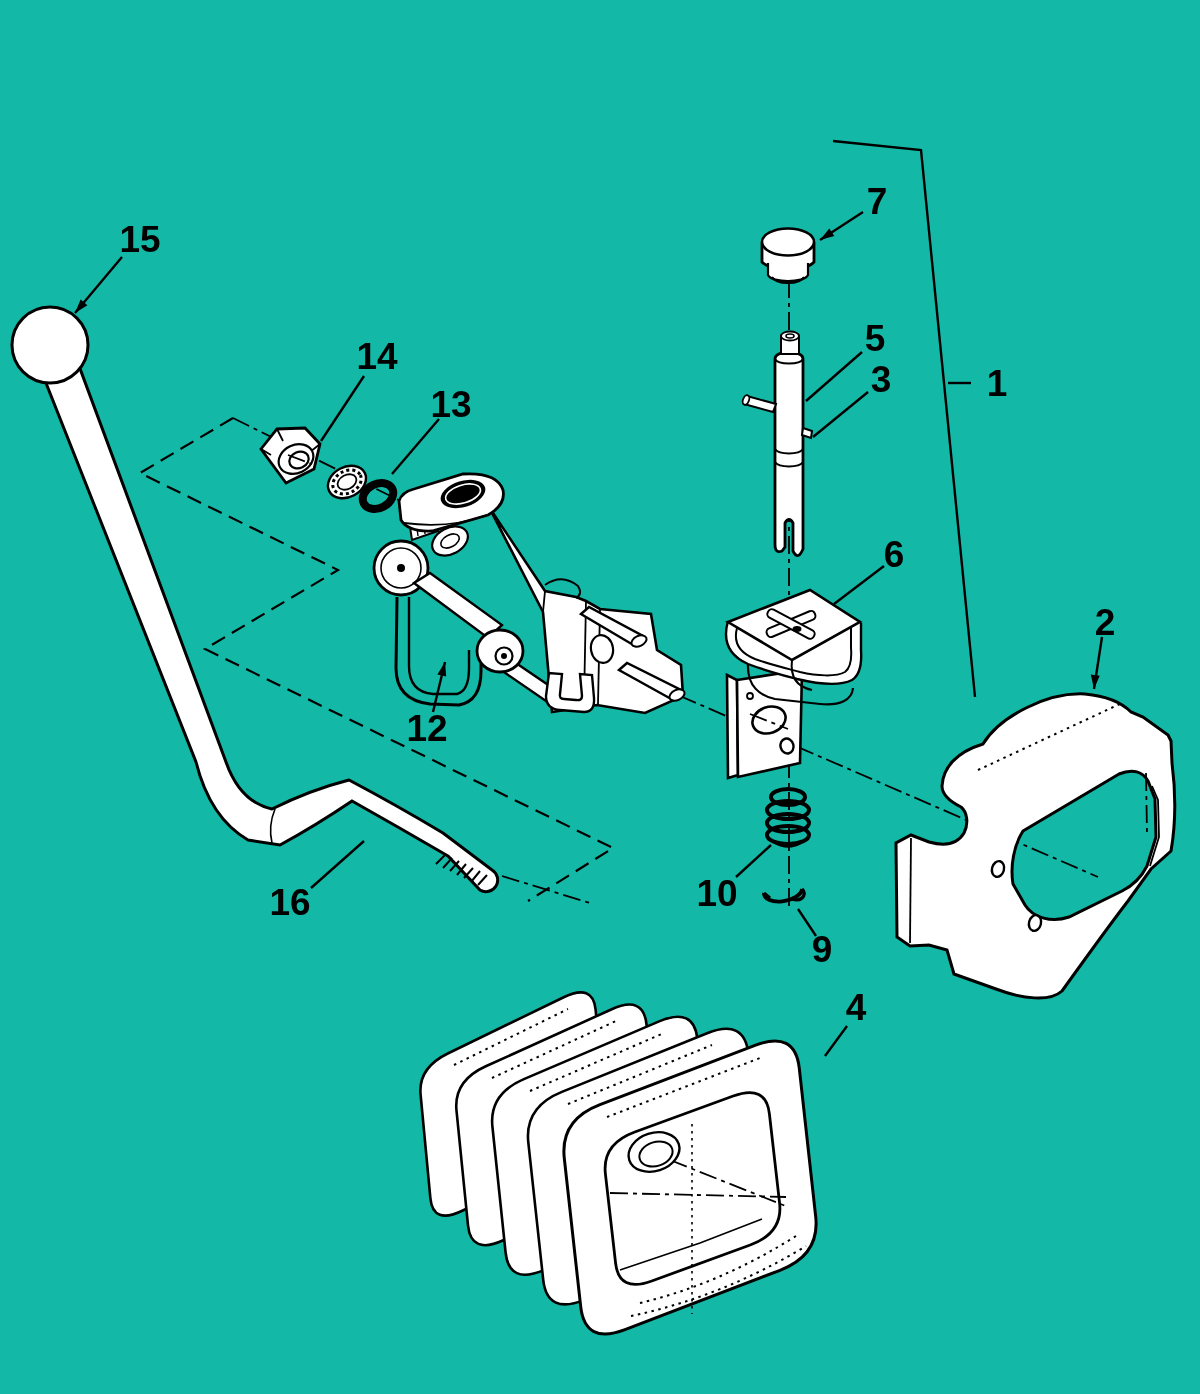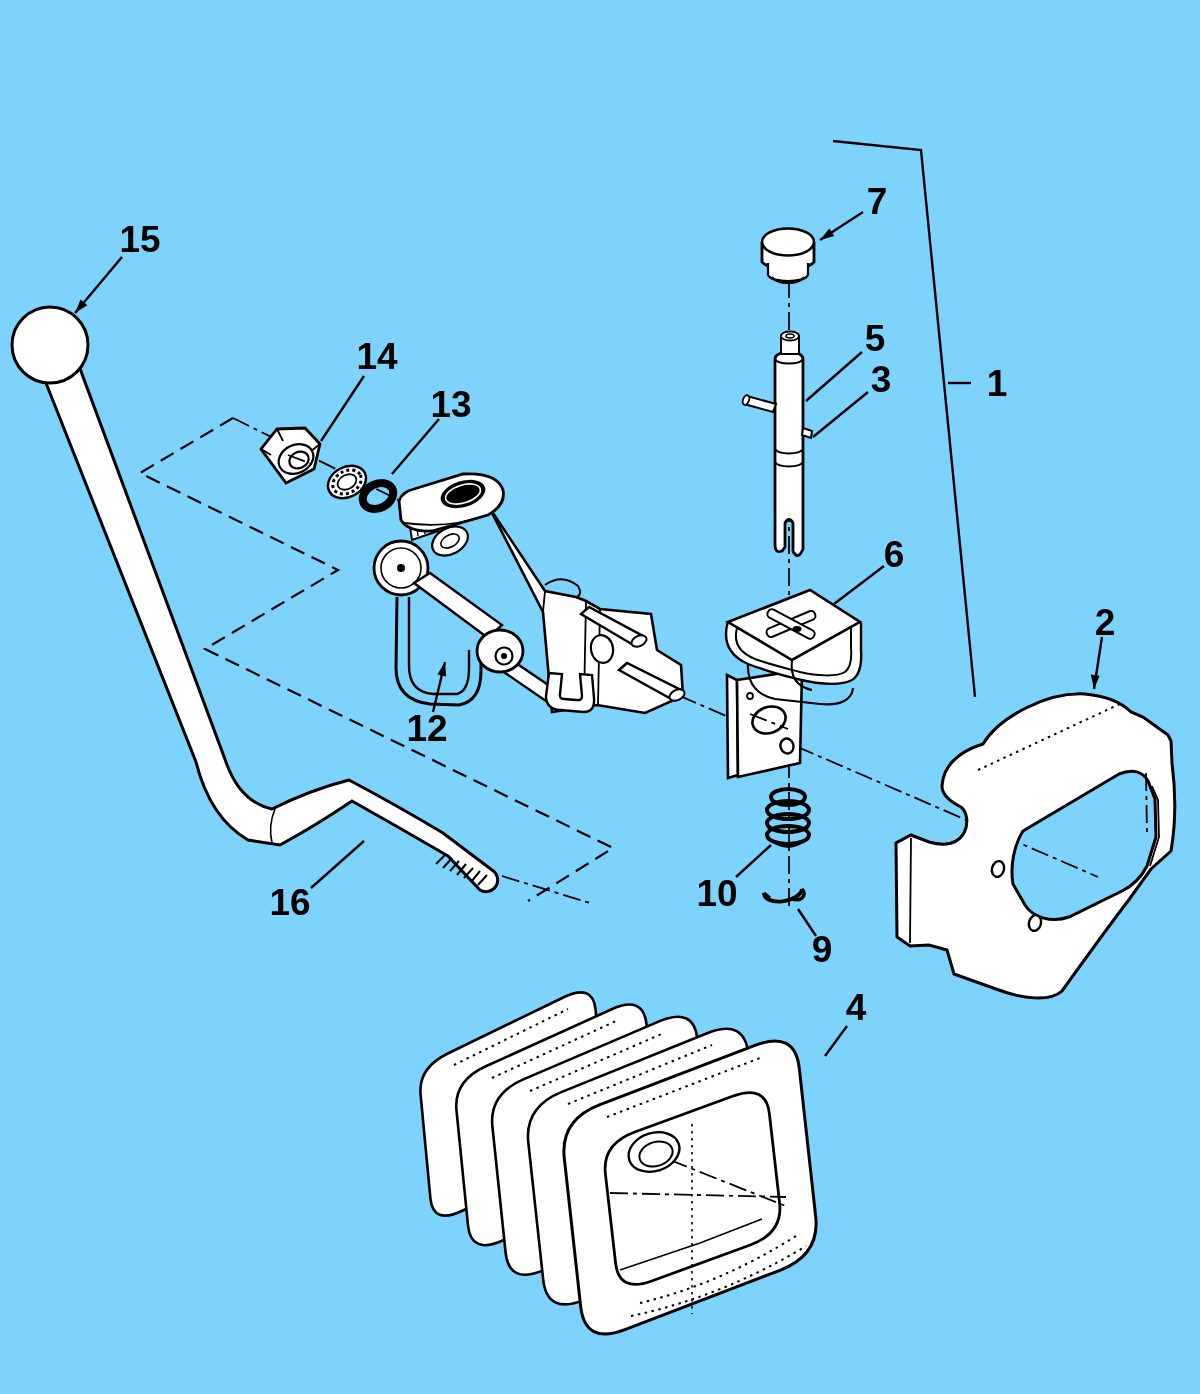--- a/index.html
+++ b/index.html
@@ -1,16 +1,16 @@
 <!DOCTYPE html>
 <html><head>
 <meta charset="utf-8">
 <style>
   html,body{margin:0;padding:0;background:#fff;}
-  .stage{position:relative;width:1200px;height:1394px;background:#7dd3fc;overflow:hidden;}
+  .stage{position:relative;width:1200px;height:1394px;background:#14b8a6;overflow:hidden;}
   svg{display:block;}
   .callout{font-family:"Liberation Sans",sans-serif;font-weight:bold;font-size:37px;fill:#000;}
   .ln{stroke:#000;fill:none;}
   .part{stroke:#000;fill:#fff;}
   .leader{stroke:#000;stroke-width:2.4;fill:none;}
   .axis{stroke:#000;stroke-width:1.8;fill:none;stroke-dasharray:18 5 4 5;}
   .phantom{stroke:#000;stroke-width:2.2;fill:none;stroke-dasharray:15 8;}
   .dots{stroke:#000;fill:none;stroke-dasharray:2.5 4.5;}
 </style>
 </head>

